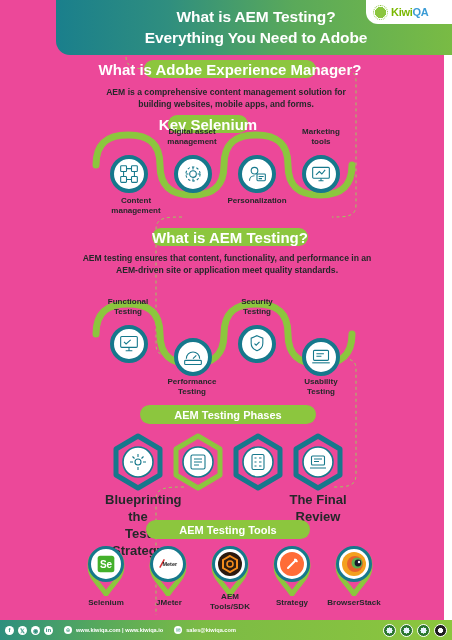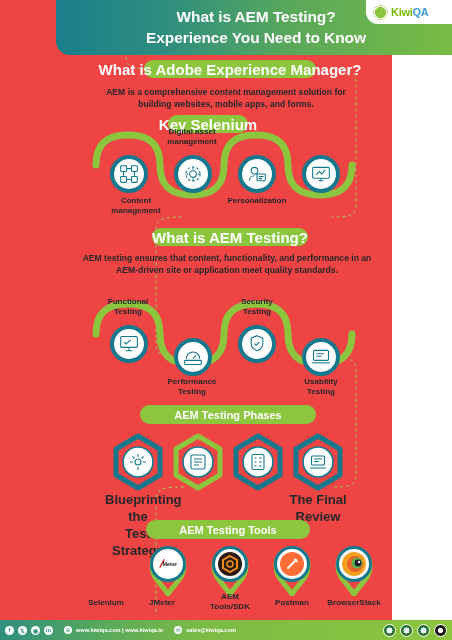--- a/index.html
+++ b/index.html
@@ -3,21 +3,21 @@
 <meta charset="utf-8">
 <style>
   * { box-sizing: border-box; margin: 0; padding: 0; }
   body {
     width: 452px; height: 640px;
     background: #ffffff;
     font-family: "Liberation Sans", sans-serif;
     overflow: hidden;
     position: relative;
   }
-  .page { position: relative; width: 392px; height: 640px; background:#ef4444; }
+  .page { position: relative; width: 444px; height: 640px; background:#ec4899; }
 
   
   .header {
     position: absolute; left: 56px; top: 0; width: 396px; height: 55px;
     background: linear-gradient(90deg, #1a7f8c 0%, #2f8e7f 28%, #5aa95a 60%, #79bb44 100%);
     border-bottom-left-radius: 14px;
     display: flex; align-items: center; justify-content: center;
   }
   .header-title {
     color: #ffffff; font-size: 15.5px; font-weight: bold;
@@ -109,21 +109,21 @@
   .badge.dark { background: radial-gradient(circle,#ffffff 30%, #222 34%, #111 100%); }
 </style>
 </head>
 <body>
 
 <div class="page">
 
   <div class="header">
     <div class="header-title">
       <span>What is AEM Testing?</span>
-      <span>Experience You Need to Know</span>
+      <span>Everything You Need to Adobe</span>
     </div>
     <div class="logo-box">
       <div class="logo-mark"></div>
       <div class="logo-text"><span>Kiwi</span><i>QA</i></div>
     </div>
   </div>
 
   <svg style="position:absolute;left:56px;top:55px;width:396px;height:580px;overflow:visible">
     <path d="M 70 2 C 70 14, 82 14, 96 14" fill="none" stroke="#9ccb5a" stroke-width="1" stroke-dasharray="3,3"></path>
     <path d="M 268 14 C 290 14, 300 14, 300 26 L 300 150 C 300 162, 290 162, 276 162" fill="none" stroke="#9ccb5a" stroke-width="1" stroke-dasharray="3,3"></path>
@@ -170,20 +170,21 @@
   </div>
   <div class="nlabel" style="left:221px; top:196px;">Personalization</div>
 
   <div class="node" style="left:302px; top:155px;">
     <svg viewBox="0 0 24 24" fill="none" stroke="#16788c" stroke-width="1.3">
       <rect x="2" y="4" width="20" height="13" rx="1.2"></rect>
         <path d="M6 13l4-4 3 3 4-5"></path>
         <path d="M9 20h6M12 17v3"></path>
     </svg>
   </div>
+  <div class="nlabel" style="left:285px; top:127px;">Marketing<br>tools</div>
 
   <div class="pill" style="left:152px; top:228px; width:156px;">What is AEM Testing?</div>
   <div class="para" style="left:82px; top:252px; width:290px;">AEM testing ensures that content, functionality, and performance in an AEM-driven site or application meet quality standards.</div>
 
   <svg style="position:absolute;left:94px;top:312px;width:270px;height:54px;overflow:visible">
     <path d="M 2 22 C 2 -2, 16 -8, 34 -8 C 52 -8, 66 -2, 66 22 C 66 46, 80 52, 98 52 C 116 52, 130 46, 130 22 C 130 -2, 144 -8, 162 -8 C 180 -8, 194 -2, 194 22 C 194 46, 208 52, 226 52 C 244 52, 258 46, 258 22" fill="none" stroke="#8cc63e" stroke-width="7" stroke-linecap="round"></path>
   </svg>
 
   <div class="node" style="left:110px; top:325px;">
     <svg viewBox="0 0 24 24" fill="none" stroke="#16788c" stroke-width="1.3">
@@ -253,35 +254,46 @@
           <path d="M4 5h8M4 7.5h5M0 14h16"></path>
       </g>
     </g>
   </svg>
 
   <div class="hexlabel" style="left:105px; top:492px;">Blueprinting the<br>Test Strategy</div>
   <div class="hexlabel" style="left:285px; top:492px;">The Final<br>Review</div>
 
   <div class="pill big" style="left:146px; top:520px; width:164px;">AEM Testing Tools</div>
 
+  <div class="tool" style="left:82px; top:544px;">
+    <svg class="tool-pin" viewBox="0 0 40 48">
+      <path d="M4 18 C4 6, 12 2, 20 2 C28 2, 36 6, 36 18 C36 30, 28 34, 20 46 C12 34, 4 30, 4 18Z" fill="none" stroke="#8cc63e" stroke-width="5"></path>
+    </svg>
+    <div class="tool-circle">
+      <svg viewBox="0 0 24 24" width="20" height="20">
+          <rect x="2" y="2" width="20" height="20" rx="3" fill="#43b02a"></rect>
+          <text x="12" y="17" font-size="12" font-weight="bold" fill="#fff" text-anchor="middle" font-family="Liberation Sans, sans-serif">Se</text>
+        </svg>
+    </div>
+  </div>
   <div class="toollabel" style="left:69px; top:598px;">Selenium</div>
 
   <div class="tool" style="left:144px; top:544px;">
     <svg class="tool-pin" viewBox="0 0 40 48">
       <path d="M4 18 C4 6, 12 2, 20 2 C28 2, 36 6, 36 18 C36 30, 28 34, 20 46 C12 34, 4 30, 4 18Z" fill="none" stroke="#8cc63e" stroke-width="5"></path>
     </svg>
     <div class="tool-circle">
       <svg viewBox="0 0 24 24" width="22" height="22">
           <rect x="1" y="8" width="22" height="8" rx="1" fill="#fff"></rect>
           <path d="M3 16 L8 7" stroke="#d32f2f" stroke-width="1.6"></path>
           <text x="14" y="14.5" font-size="6" font-weight="bold" fill="#222" text-anchor="middle" font-family="Liberation Sans, sans-serif">Meter</text>
         </svg>
     </div>
   </div>
-  <div class="toollabel" style="left:125px; top:598px;">JMeter</div>
+  <div class="toollabel" style="left:132px; top:598px;">JMeter</div>
 
   <div class="tool" style="left:206px; top:544px;">
     <svg class="tool-pin" viewBox="0 0 40 48">
       <path d="M4 18 C4 6, 12 2, 20 2 C28 2, 36 6, 36 18 C36 30, 28 34, 20 46 C12 34, 4 30, 4 18Z" fill="none" stroke="#8cc63e" stroke-width="5"></path>
     </svg>
     <div class="tool-circle">
       <svg viewBox="0 0 24 24" width="24" height="24">
           <circle cx="12" cy="12" r="12" fill="#2b1a10"></circle>
           <path d="M12 4 l7 4 v8 l-7 4 -7 -4 v-8z" fill="none" stroke="#f28b1c" stroke-width="2"></path>
           <circle cx="12" cy="12" r="3" fill="none" stroke="#f28b1c" stroke-width="1.6"></circle>
@@ -295,21 +307,21 @@
       <path d="M4 18 C4 6, 12 2, 20 2 C28 2, 36 6, 36 18 C36 30, 28 34, 20 46 C12 34, 4 30, 4 18Z" fill="none" stroke="#8cc63e" stroke-width="5"></path>
     </svg>
     <div class="tool-circle">
       <svg viewBox="0 0 24 24" width="24" height="24">
           <circle cx="12" cy="12" r="12" fill="#ff6c37"></circle>
           <path d="M8 16 L16 8" stroke="#fff" stroke-width="2" stroke-linecap="round"></path>
           <path d="M15 7.5l1.8 1.8" stroke="#fff" stroke-width="2" stroke-linecap="round"></path>
         </svg>
     </div>
   </div>
-  <div class="toollabel" style="left:255px; top:598px;">Postman</div>
+  <div class="toollabel" style="left:255px; top:598px;">Strategy</div>
 
   <div class="tool" style="left:330px; top:544px;">
     <svg class="tool-pin" viewBox="0 0 40 48">
       <path d="M4 18 C4 6, 12 2, 20 2 C28 2, 36 6, 36 18 C36 30, 28 34, 20 46 C12 34, 4 30, 4 18Z" fill="none" stroke="#8cc63e" stroke-width="5"></path>
     </svg>
     <div class="tool-circle">
       <svg viewBox="0 0 24 24" width="24" height="24">
           <circle cx="12" cy="12" r="12" fill="#f4a01e"></circle>
           <circle cx="13" cy="12" r="8" fill="#e8622c"></circle>
           <circle cx="15" cy="11" r="5.5" fill="#5fb14e"></circle>

